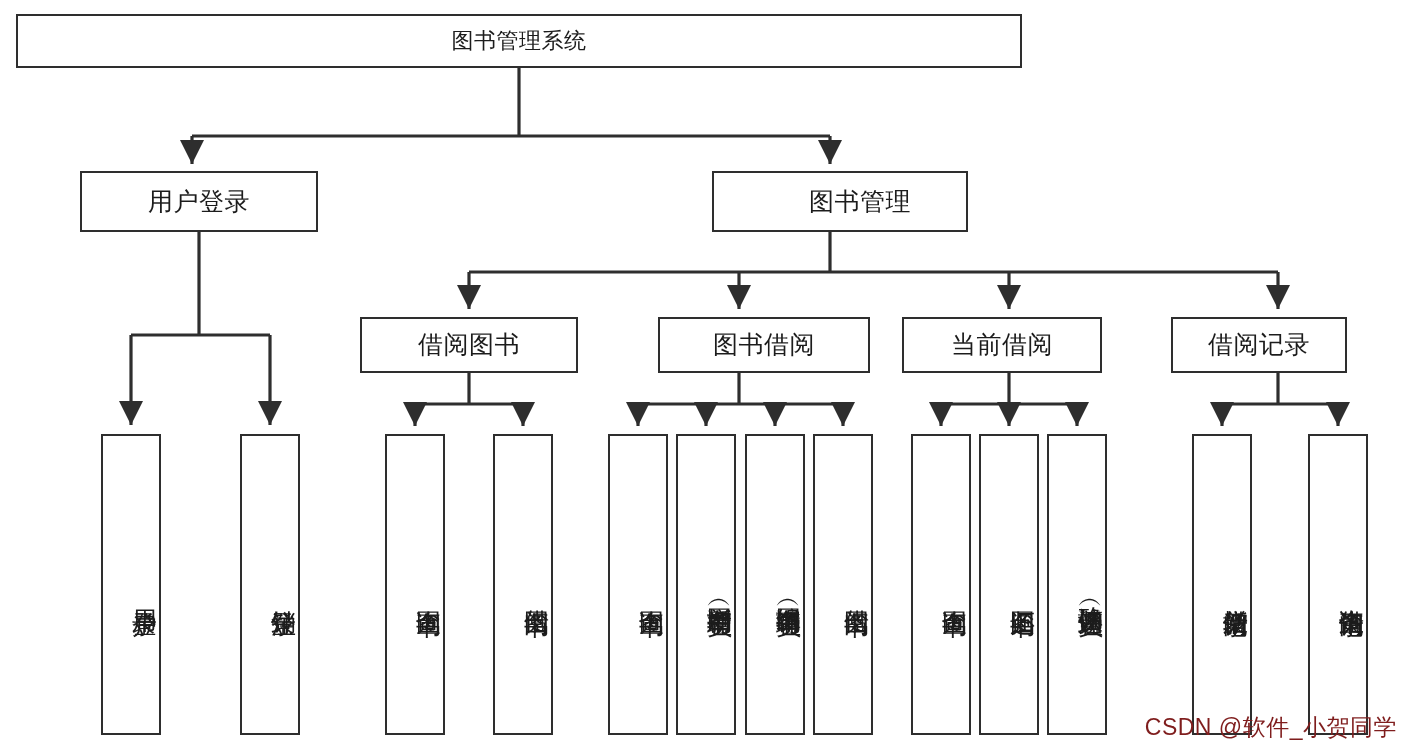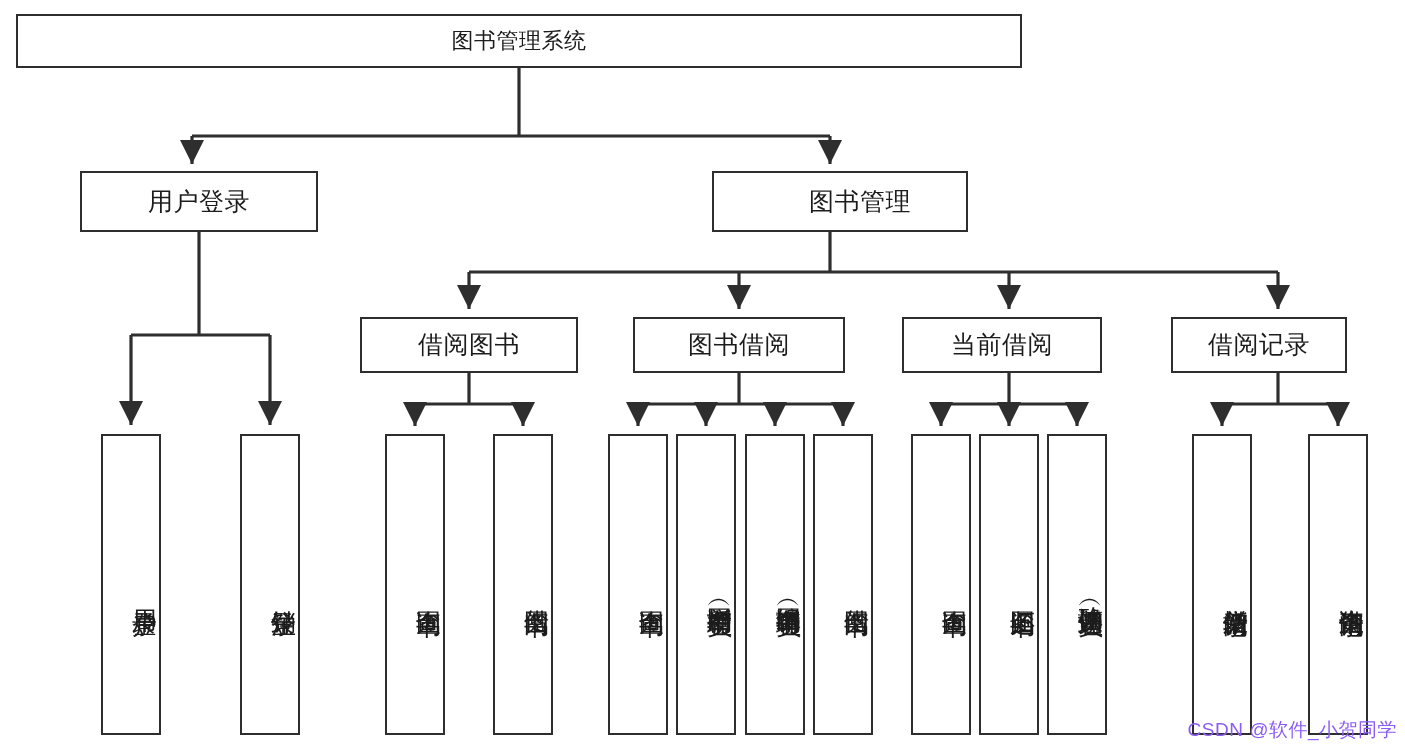--- a/index.html
+++ b/index.html
@@ -55,22 +55,22 @@
     display: block;
     white-space: nowrap;
   }
   #title-node {
     font-size: 22px;
   }
   .watermark {
     position: absolute;
     right: 8px;
     bottom: 4px;
-    font-size: 19px;
-    color: #8b5cf6;
+    font-size: 23px;
+    color: #7f1d1d;
     white-space: nowrap;
     letter-spacing: 0.5px;
   }
 </style>
 </head>
 <body>
 
 <div id="canvas">
 
   <svg class="edges" viewBox="0 0 1405 747" xmlns="http://www.w3.org/2000/svg">
@@ -136,21 +136,21 @@
   <div class="node horiz" style="left:80px; top:171px; width:238px; height:61px;">
     <span>用户登录</span>
   </div>
   <div class="node horiz" style="left:712px; top:171px; width:256px; height:61px;padding-left:40px;">
     <span>图书管理</span>
   </div>
 
   <div class="node horiz" style="left:360px; top:317px; width:218px; height:56px;">
     <span>借阅图书</span>
   </div>
-  <div class="node horiz" style="left:633px; top:317px; width:212px; height:56px;">
+  <div class="node horiz" style="left:658px; top:317px; width:212px; height:56px;">
     <span>图书借阅</span>
   </div>
   <div class="node horiz" style="left:902px; top:317px; width:200px; height:56px;">
     <span>当前借阅</span>
   </div>
   <div class="node horiz" style="left:1171px; top:317px; width:176px; height:56px;">
     <span>借阅记录</span>
   </div>
 
   <div class="node vert" style="left:101px; top:434px; width:60px; height:301px;">

